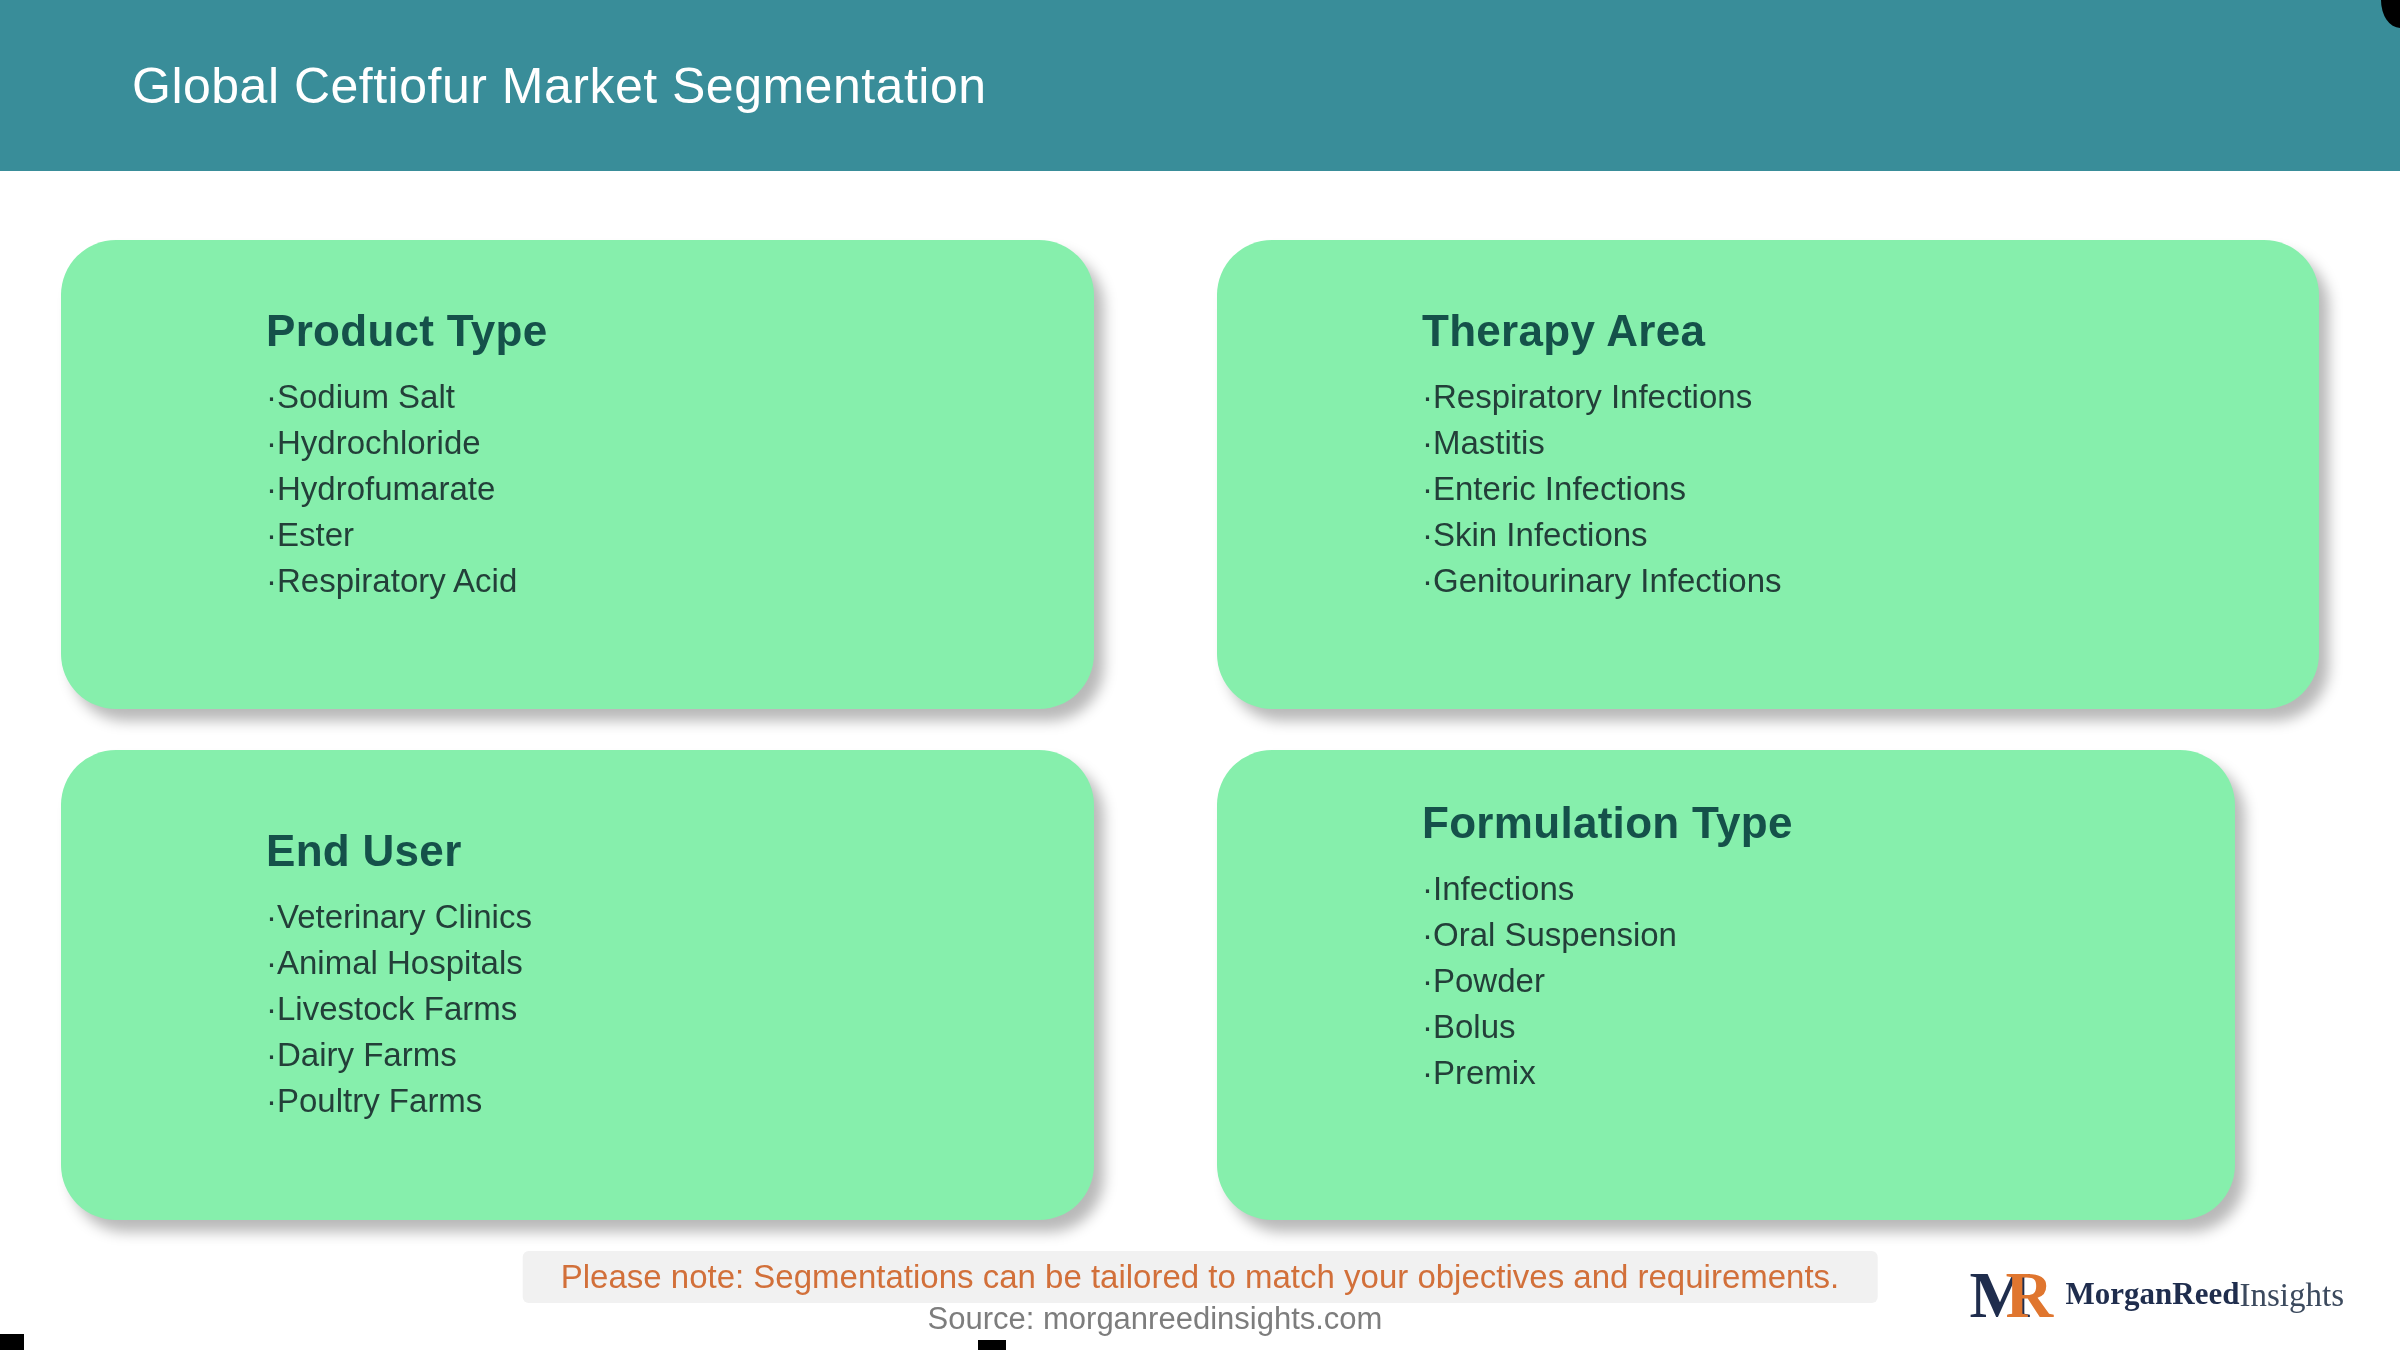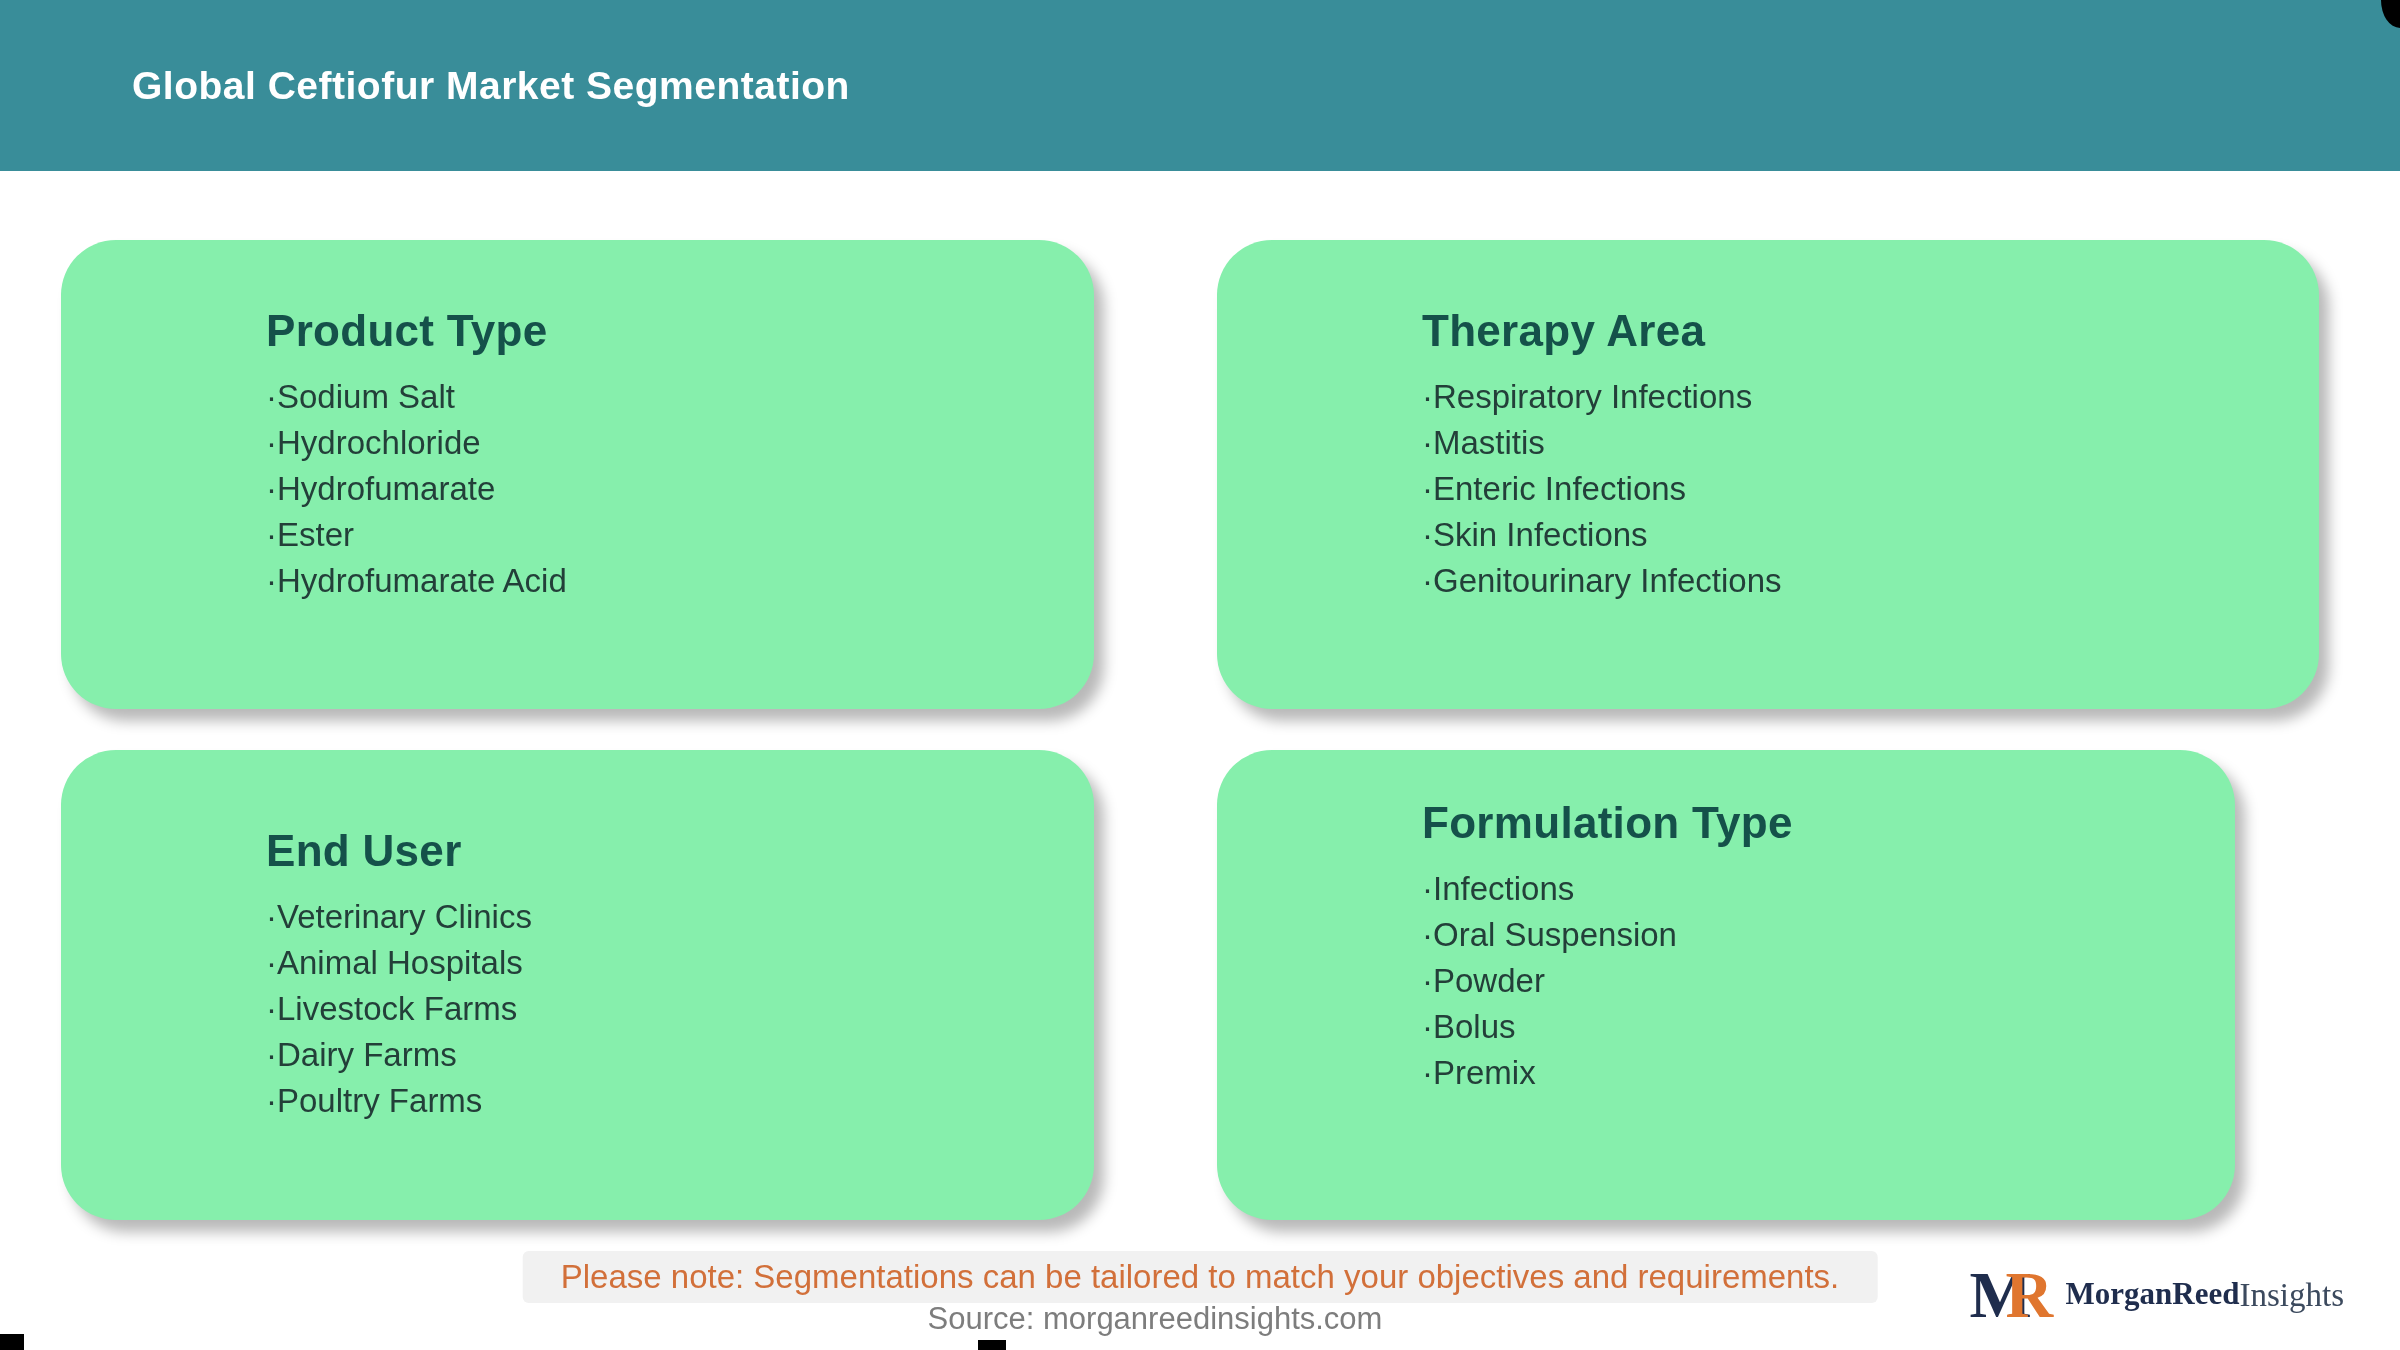--- a/index.html
+++ b/index.html
@@ -12,21 +12,21 @@
   }
   .stage { position: absolute; inset: 0; width: 2400px; height: 1350px; }
 
   
   .header {
     position: absolute; left: 0; top: 0; width: 2400px; height: 171px;
     background: #398d99;
     display: flex; align-items: center;
   }
   .header-title {
-    color: #ffffff; font-size: 39px; font-weight: bold;
+    color: #ffffff; font-size: 50px; font-weight: normal;
     padding-left: 132px; letter-spacing: 0.5px;
   }
 
   
   .card {
     position: absolute;
     background: #86efac;
     border-radius: 55px;
     box-shadow: 10px 12px 14px rgba(0,0,0,0.28);
     padding: 66px 60px 0 205px;
@@ -98,21 +98,21 @@
     <div class="header-title">Global Ceftiofur Market Segmentation</div>
   </div>
 
   <div class="card card-1">
     <div class="card-title">Product Type</div>
     <ul class="card-list">
       <li>Sodium Salt</li>
       <li>Hydrochloride</li>
       <li>Hydrofumarate</li>
       <li>Ester</li>
-      <li>Hydrofumarate Acid</li>
+      <li>Respiratory Acid</li>
     </ul>
   </div>
 
   <div class="card card-2">
     <div class="card-title">Therapy Area</div>
     <ul class="card-list">
       <li>Respiratory Infections</li>
       <li>Mastitis</li>
       <li>Enteric Infections</li>
       <li>Skin Infections</li>

